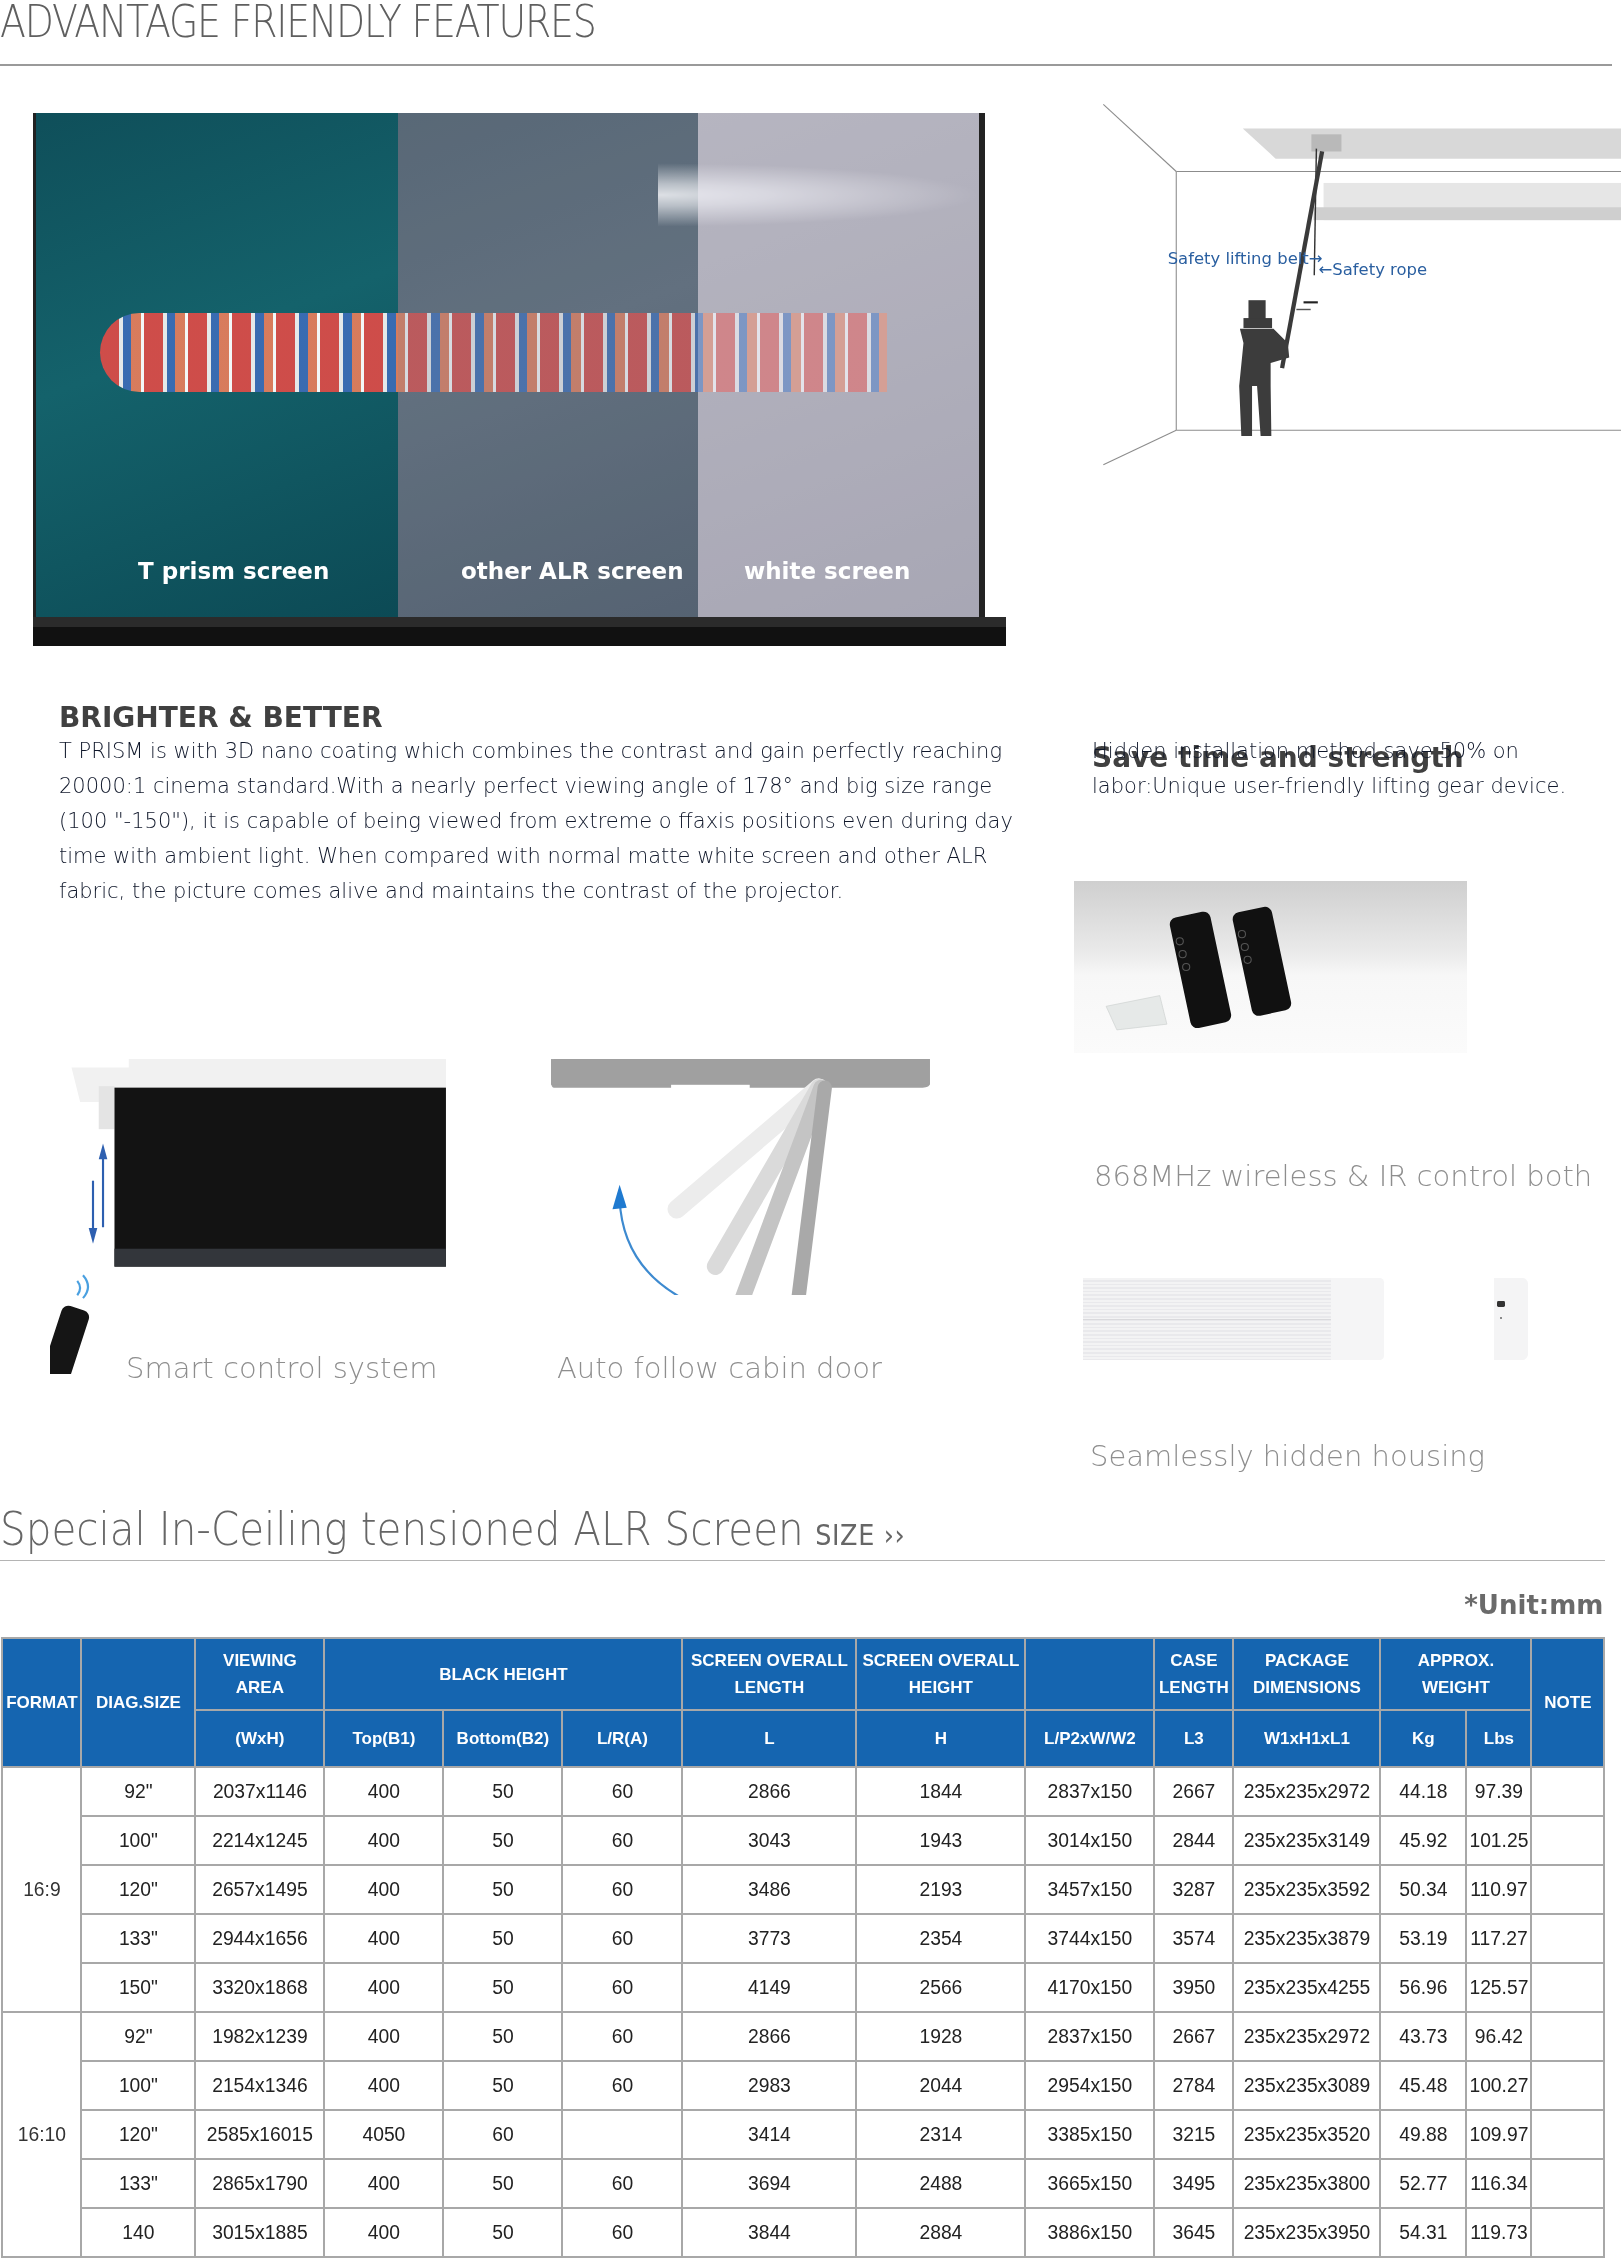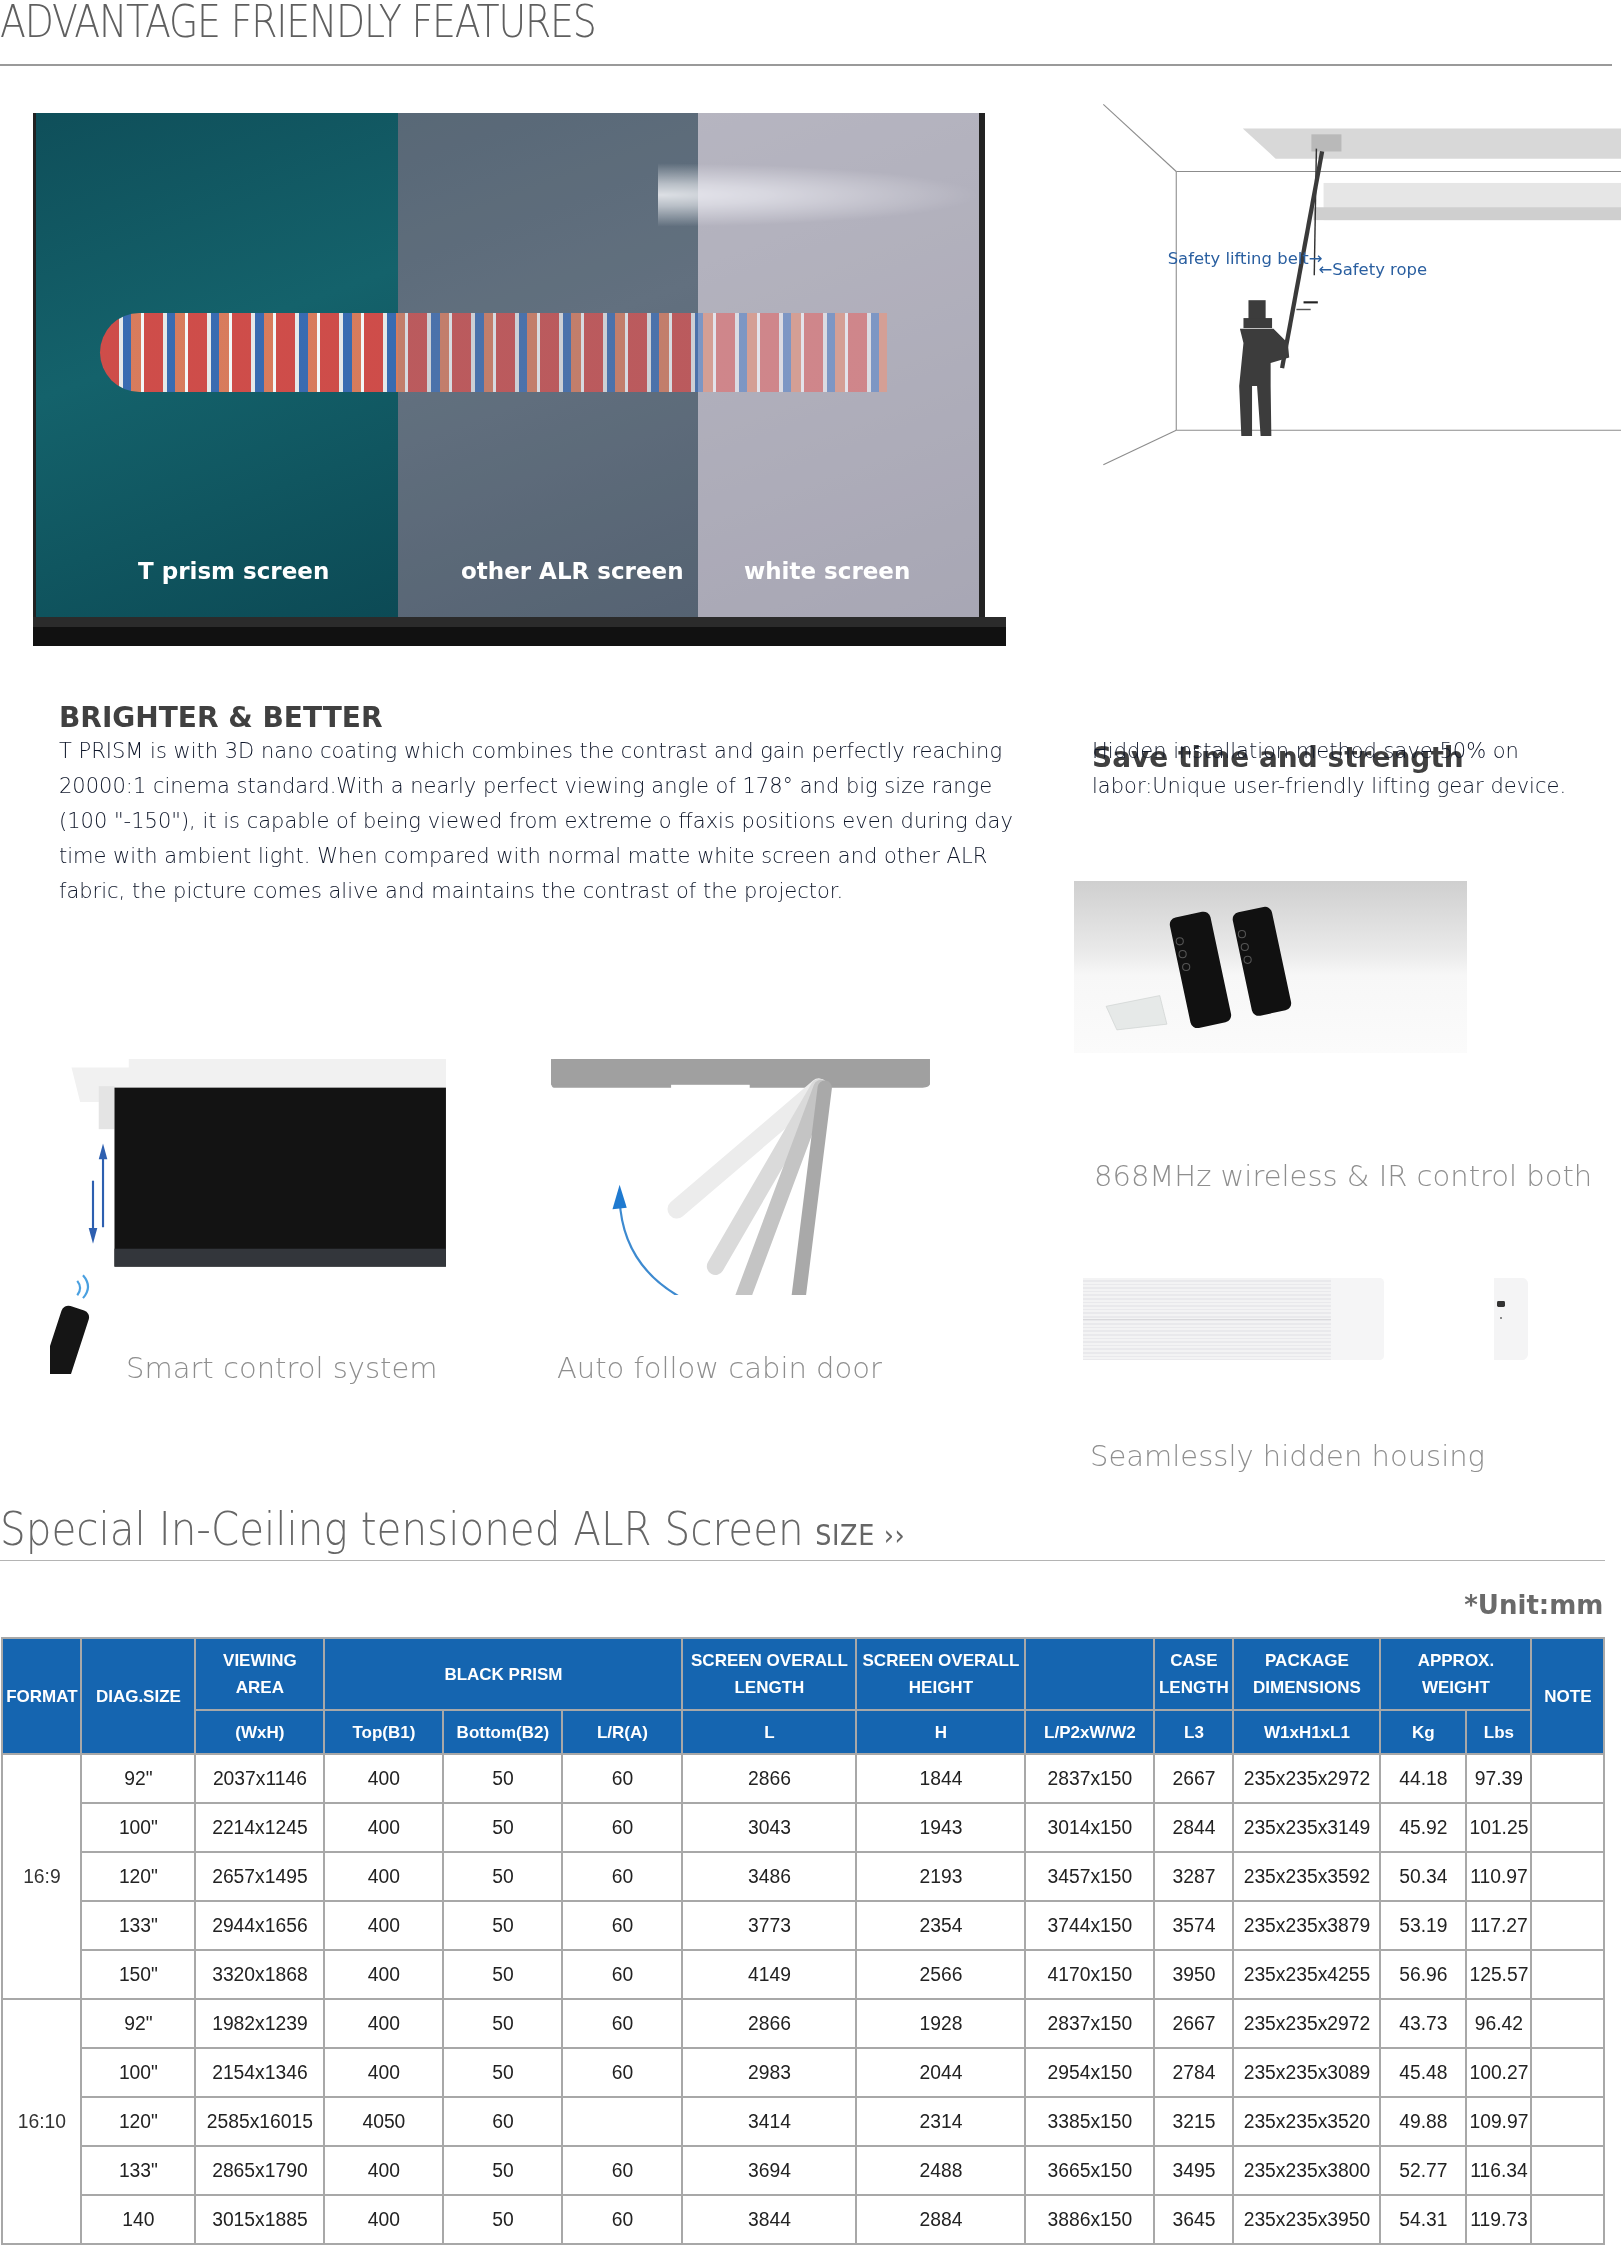--- a/index.html
+++ b/index.html
@@ -34,21 +34,21 @@
   .caption { font-size: 29px; font-weight: 300; color: #8e8e8e; white-space: nowrap; }
 
   .table-title { left: 0; top: 1502px; font-size: 46px; font-weight: 300; color: #666; white-space: nowrap; transform: scaleX(0.88); transform-origin: left top; }
   .table-title .size { font-size: 29px; font-weight: 400; margin-left: 13px; letter-spacing: 0.7px; }
   .unit { right: 18.6px; top: 1590px; font-size: 26px; font-weight: bold; color: #6a6a6a; }
 
   table.spec { position: absolute; left: 1.4px; top: 1637px; width: 1602px; border-collapse: collapse; table-layout: fixed; }
   table.spec th, table.spec td { border: 2.1px solid #a8a8a8; text-align: center; vertical-align: middle; font-family: "Liberation Sans", sans-serif; }
   table.spec th { background: #1565b0; color: #ffffff; font-weight: bold; font-size: 17px; line-height: 27px; padding: 0 1.4px; }
   table.spec thead tr.r1 th { height: 72px; }
-  table.spec thead tr.r2 th { height: 44px; }
+  table.spec thead tr.r2 th { height: 57px; }
   table.spec td { height: 49px; font-size: 19.3px; color: #222; background: #fff; }
   table.spec td.fmt { color: #333; }
 </style>
 </head>
 <body>
 
 <div class="abs h1">ADVANTAGE FRIENDLY FEATURES</div>
 <div class="abs rule" style="left:0; top:64px; width:1612px;"></div>
 
 <div class="abs hero-frame"></div>
@@ -178,21 +178,21 @@
       <col style="width:147px">
       <col style="width:86px">
       <col style="width:65px">
       <col style="width:73px">
   </colgroup>
   <thead>
     <tr class="r1">
       <th rowspan="2">FORMAT</th>
       <th rowspan="2">DIAG.SIZE</th>
       <th>VIEWING AREA</th>
-      <th colspan="3">BLACK PRISM</th>
+      <th colspan="3">BLACK HEIGHT</th>
       <th>SCREEN OVERALL LENGTH</th>
       <th>SCREEN OVERALL HEIGHT</th>
       <th></th>
       <th>CASE LENGTH</th>
       <th>PACKAGE DIMENSIONS</th>
       <th colspan="2">APPROX. WEIGHT</th>
       <th rowspan="2">NOTE</th>
     </tr>
     <tr class="r2">
       <th>(WxH)</th>

